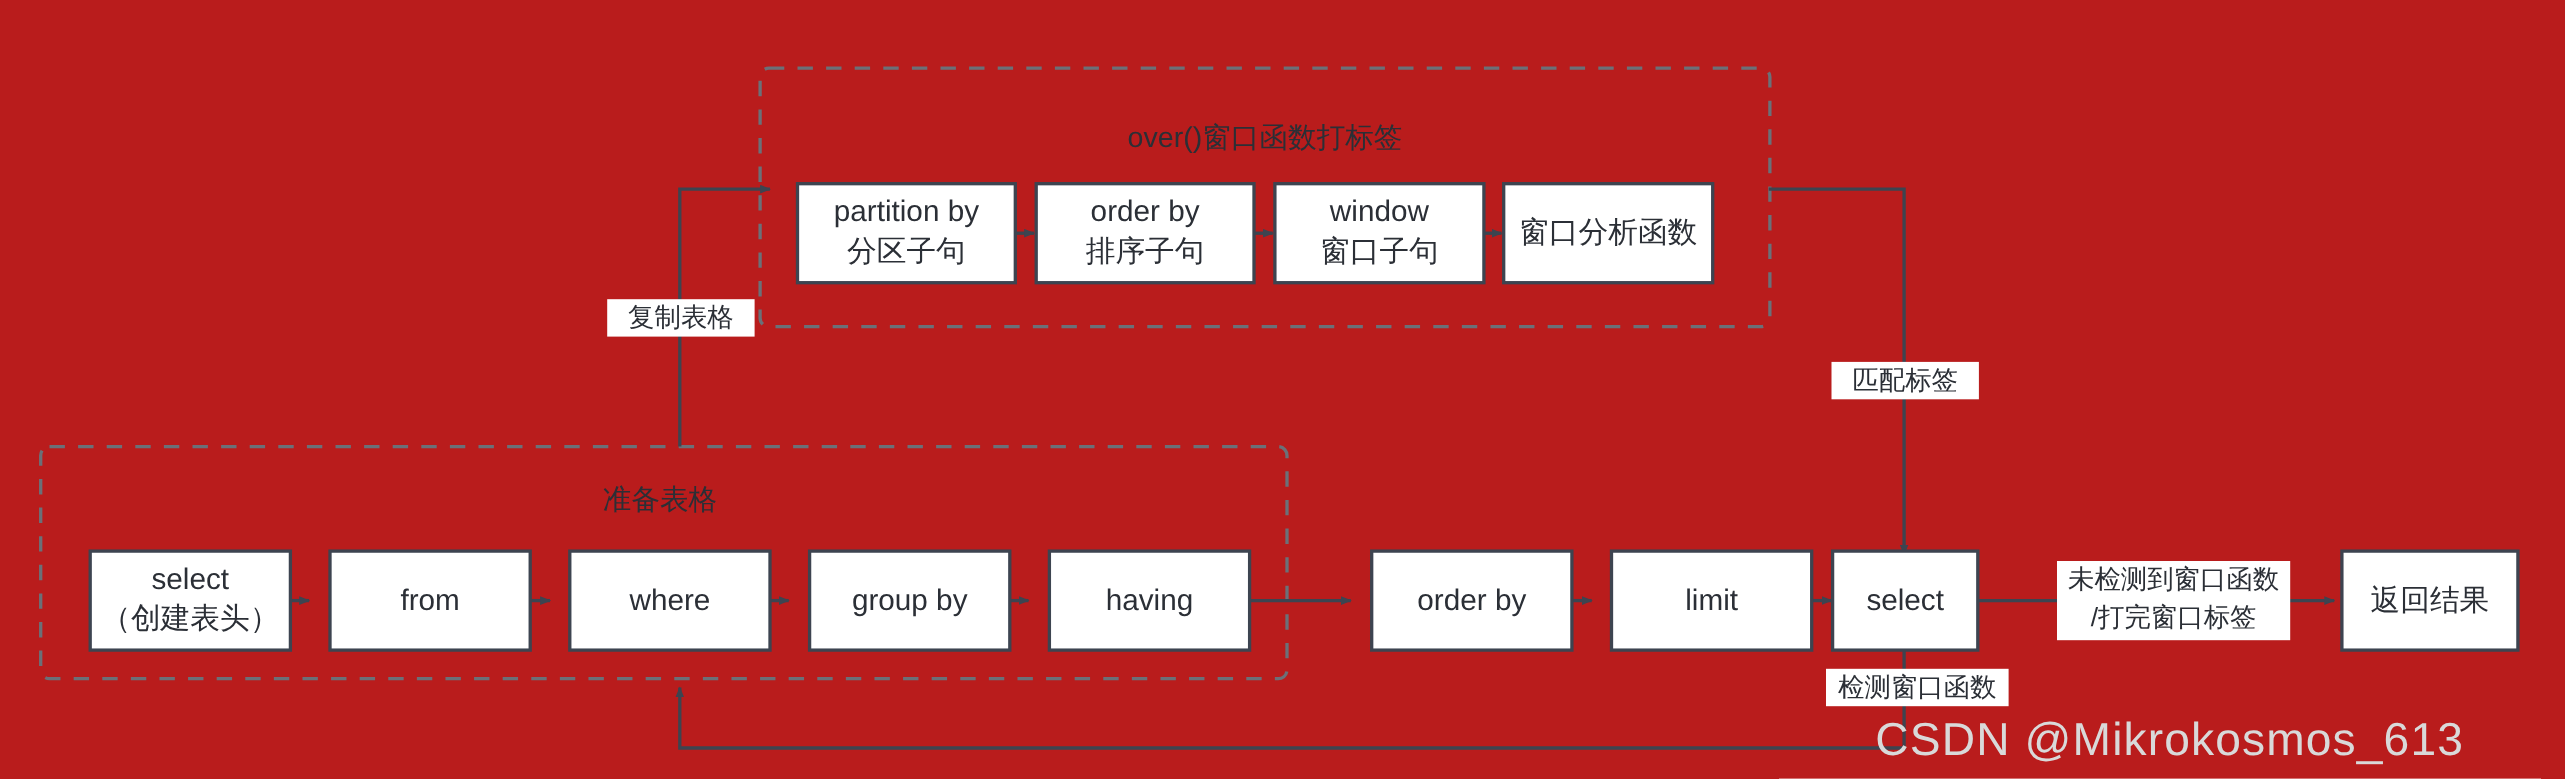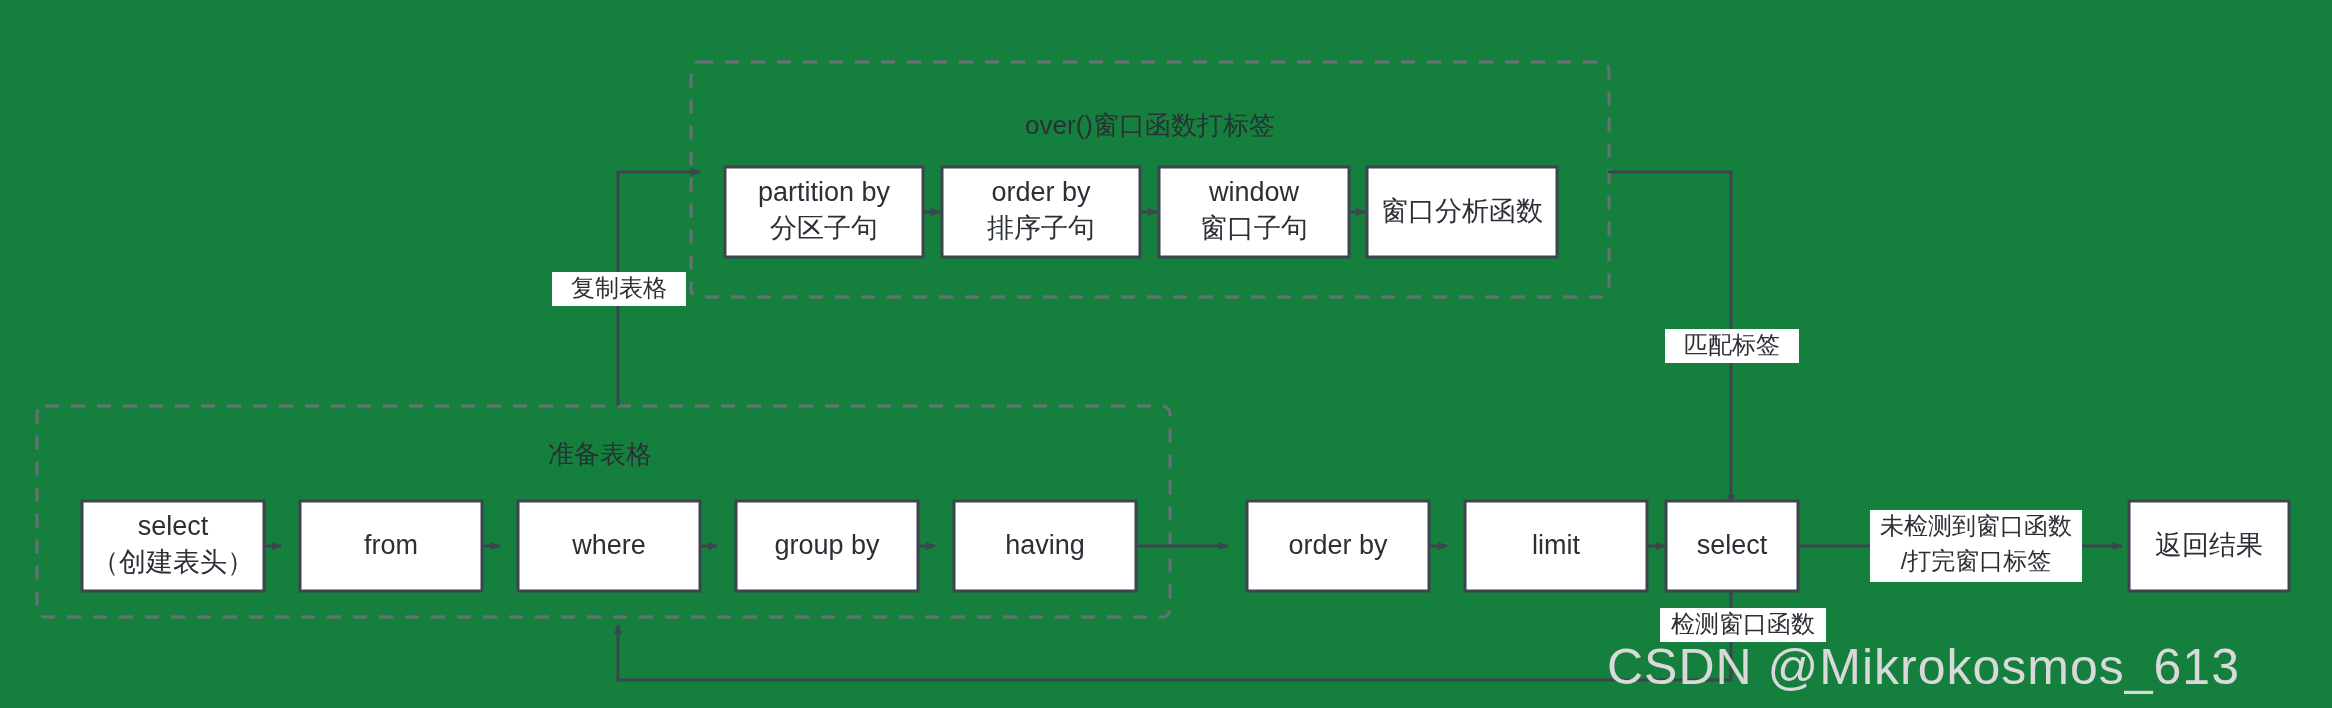--- a/index.html
+++ b/index.html
@@ -7,21 +7,21 @@
     padding: 0;
     background: #ffffff;
   }
   body {
     font-family: "Liberation Sans", "DejaVu Sans", sans-serif;
   }
   #canvas {
     position: relative;
     width: 2332px;
     height: 708px;
-    background: #15803d;
+    background: #b91c1c;
     overflow: hidden;
   }
   svg.diagram {
     position: absolute;
     left: 0;
     top: 0;
     width: 2332px;
     height: 708px;
   }
   .node-rect {
@@ -61,21 +61,21 @@
     font-size: 24px;
     fill: #2b2f36;
     text-anchor: middle;
     dominant-baseline: middle;
   }
   .watermark {
     position: absolute;
     right: 92px;
     bottom: 12px;
     font-family: "Liberation Sans", "DejaVu Sans", sans-serif;
-    font-size: 50px;
+    font-size: 42px;
     color: #d9d9d9;
     letter-spacing: 1px;
     white-space: nowrap;
     user-select: none;
   }
 </style>
 </head>
 <body>
 
 <div id="canvas">

